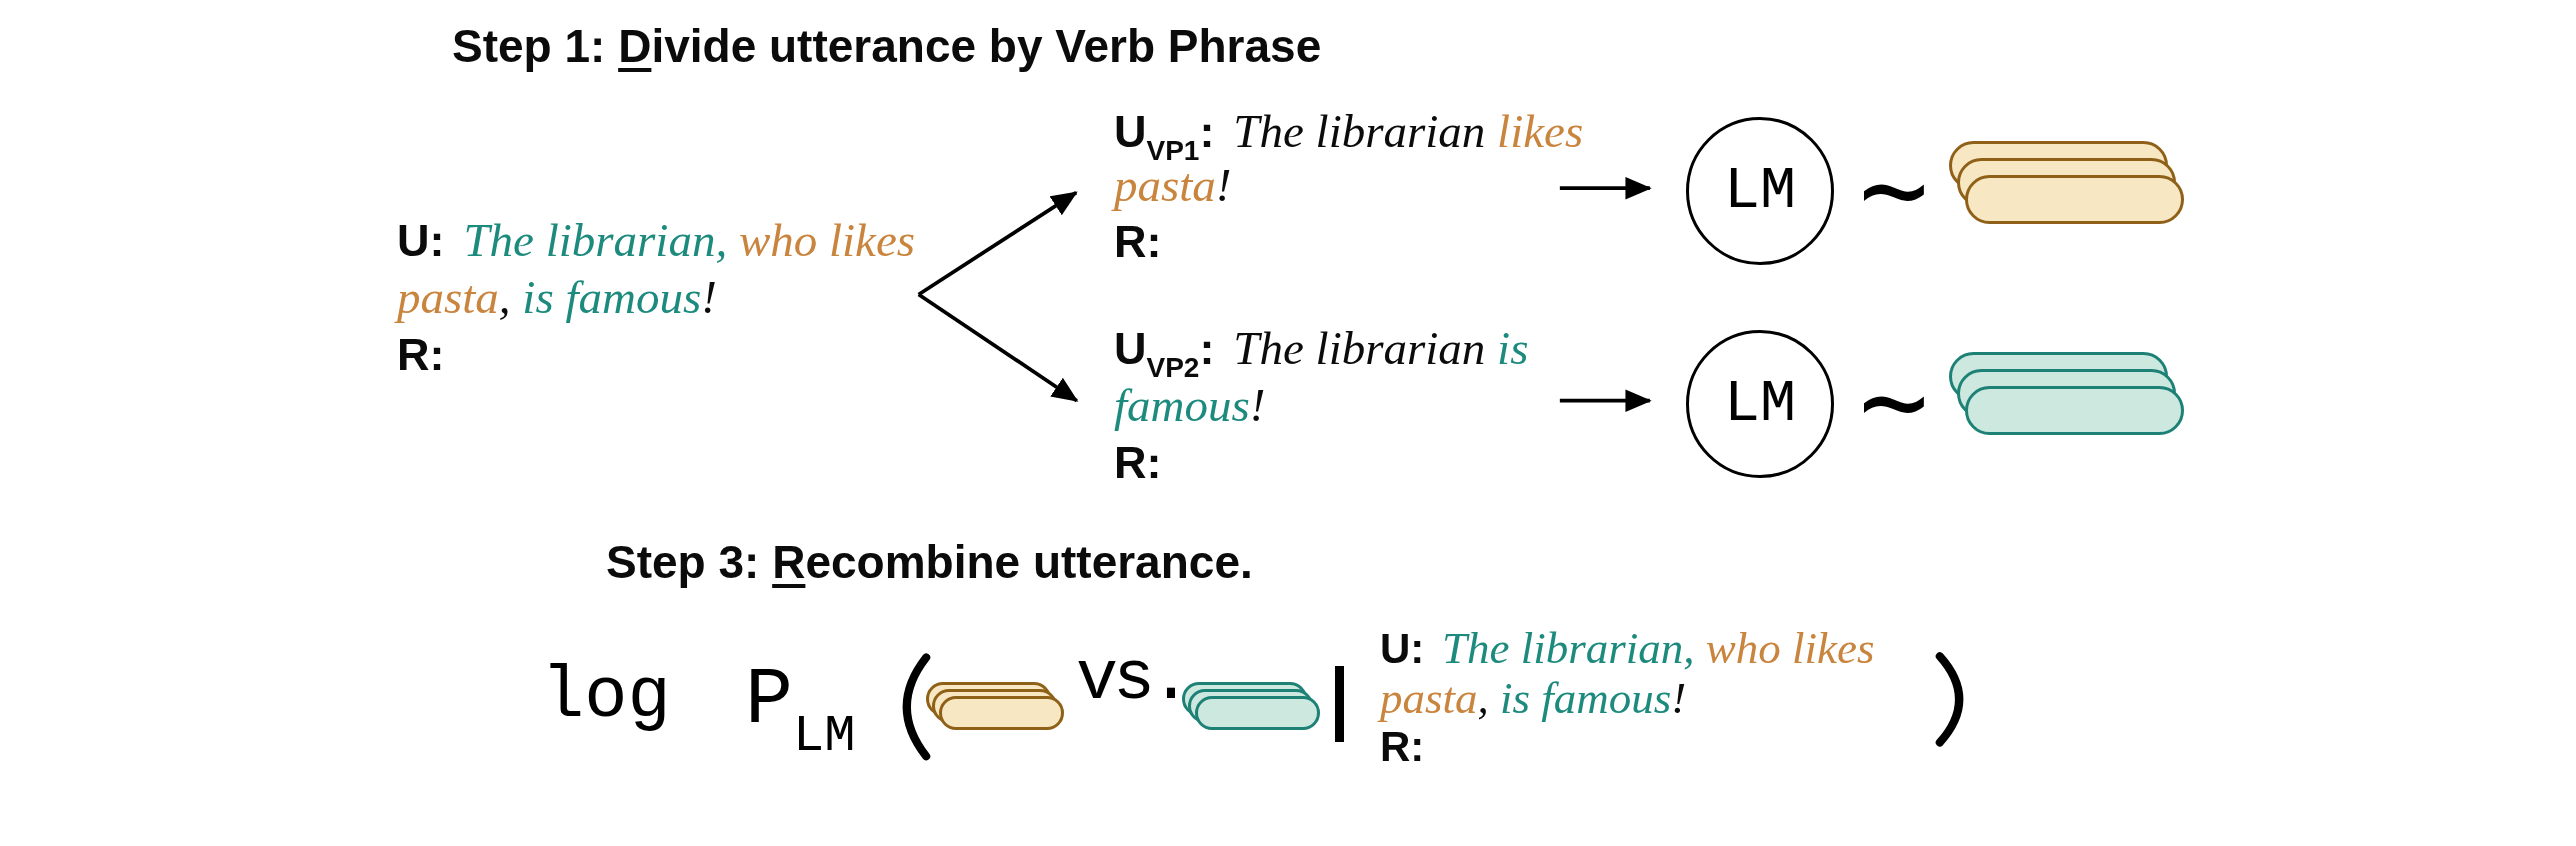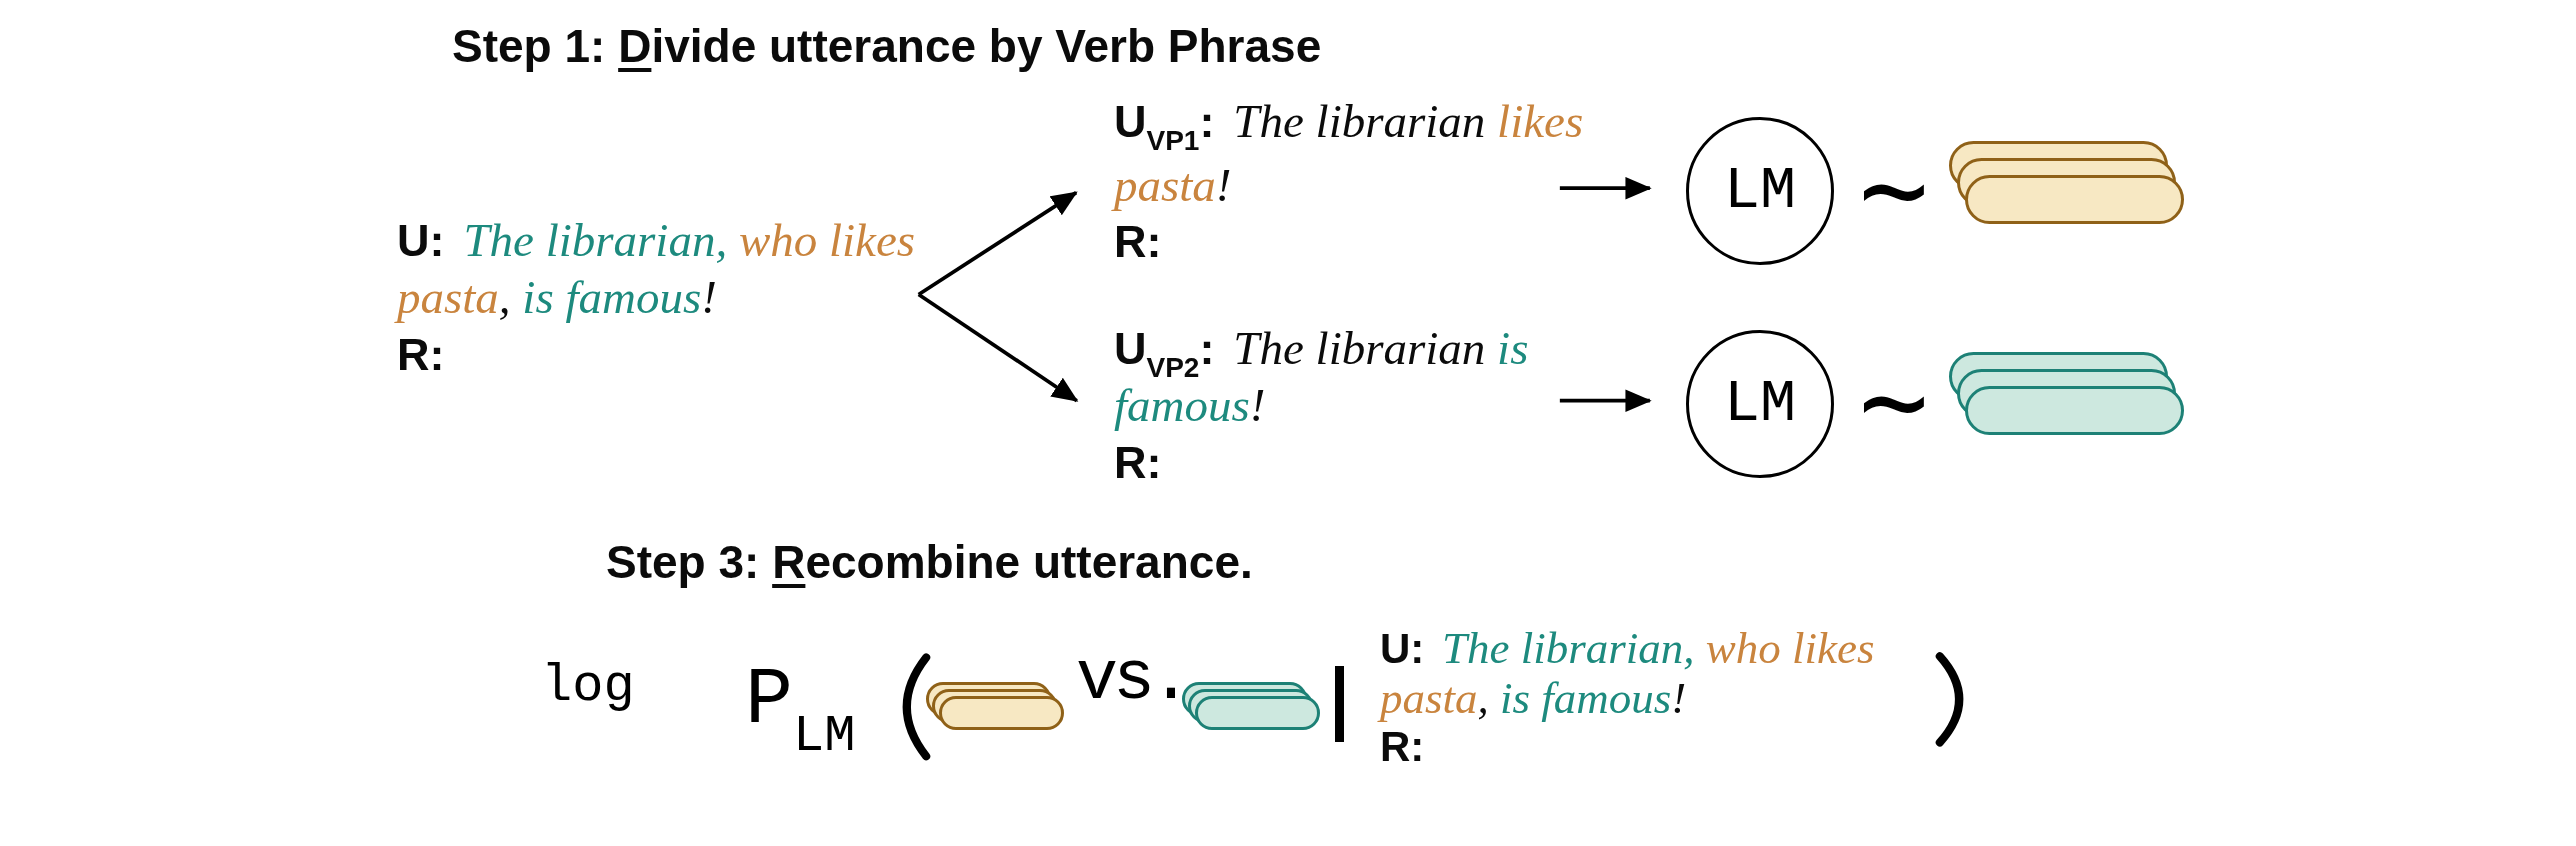--- a/index.html
+++ b/index.html
@@ -23,21 +23,21 @@
       font-family:"Liberation Mono",monospace;font-size:60px;color:#000;}
   .tilde-box{position:absolute;width:100px;height:87px;display:flex;align-items:center;justify-content:center;
       font-family:"DejaVu Sans Mono",monospace;font-size:116px;color:#000;}
   .stack{position:absolute;}
   .pill{position:absolute;border-style:solid;box-sizing:border-box;}
   .big{width:219px;height:49px;border-radius:27.5px;border-width:3.7px;}
   .mini{width:125px;height:34px;border-radius:19px;border-width:3.1px;}
   .po{background:var(--pill_orange_fill);border-color:var(--pill_orange_stroke);}
   .pt{background:var(--pill_teal_fill);border-color:var(--pill_teal_stroke);}
   .mono{font-family:"Liberation Mono",monospace;color:#000;}
-  .f-log{font-size:52px;}
+  .f-log{font-size:72px;}
   .f-p{font-size:80px;}
   .psub{font-size:52px;vertical-align:-28px;}
   .f-vs{font-size:70px;letter-spacing:-5px;}
   .given-bar{position:absolute;left:1335px;top:666px;width:8.7px;height:76px;background:#000;}
 </style>
 </head>
 <body>
 
 <div class="canvas">
 
@@ -61,21 +61,21 @@
 
   <div class="t title" style="left:452px;top:22.5px;"><span>Step 1: </span><span class="ul">D</span><span>ivide utterance by Verb Phrase</span></div>
 
   <div>
     <div class="t ser" style="left:397px;top:217px;"><span class="lbl gap">U:</span><span class="teal">The librarian</span><span class="teal">,</span><span class="orange"> who likes</span></div>
     <div class="t ser" style="left:397px;top:274px;"><span class="orange">pasta</span><span class="blk">,</span><span class="teal"> is famous</span><span class="blk">!</span></div>
     <div class="t" style="left:397px;top:332px;"><span class="lbl">R:</span></div>
   </div>
 
   <div>
-    <div class="t ser" style="left:1114px;top:98px;"><span class="lbl">U</span><span class="lbl sub">VP1</span><span class="lbl gap">:</span><span class="blk">The librarian</span><span class="orange"> likes</span></div>
+    <div class="t ser" style="left:1114px;top:108px;"><span class="lbl">U</span><span class="lbl sub">VP1</span><span class="lbl gap">:</span><span class="blk">The librarian</span><span class="orange"> likes</span></div>
     <div class="t ser" style="left:1114px;top:162px;"><span class="orange">pasta</span><span class="blk">!</span></div>
     <div class="t" style="left:1114px;top:219px;"><span class="lbl">R:</span></div>
   </div>
 
   <div>
     <div class="t ser" style="left:1114px;top:325px;"><span class="lbl">U</span><span class="lbl sub">VP2</span><span class="lbl gap">:</span><span class="blk">The librarian</span><span class="teal"> is</span></div>
     <div class="t ser" style="left:1114px;top:382px;"><span class="teal">famous</span><span class="blk">!</span></div>
     <div class="t" style="left:1114px;top:440px;"><span class="lbl">R:</span></div>
   </div>
 

